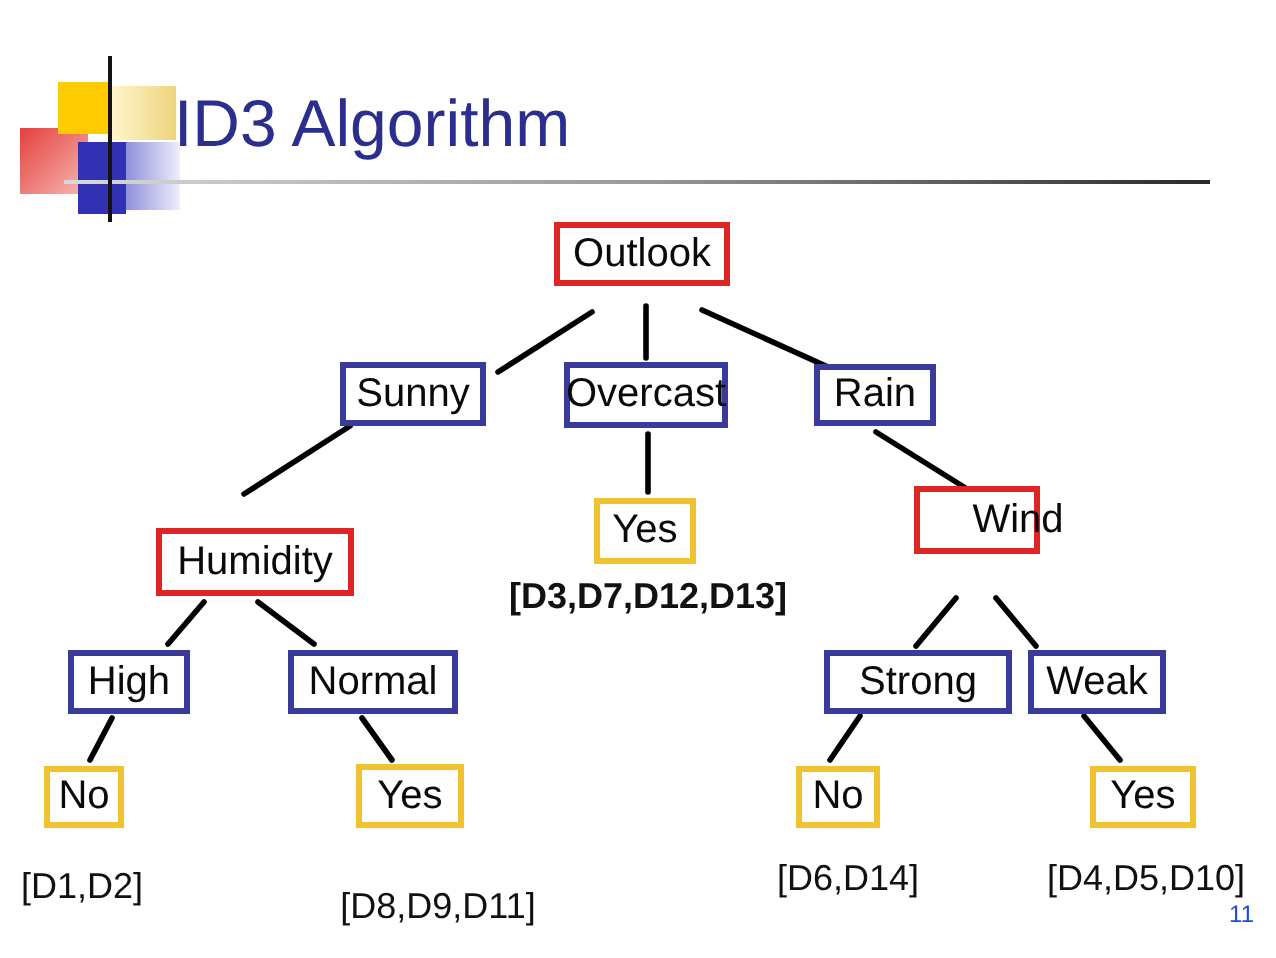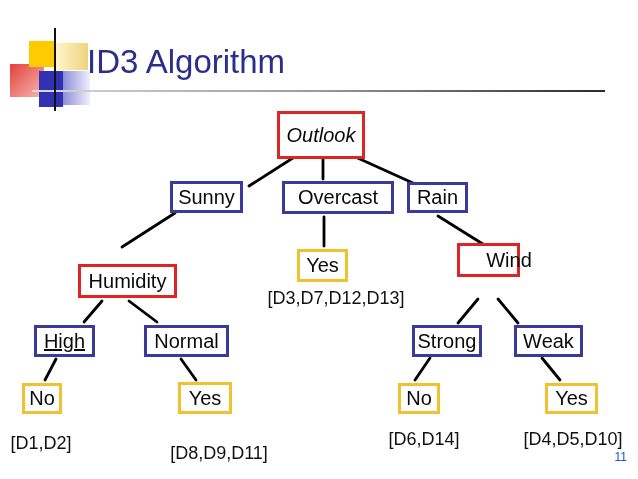--- a/index.html
+++ b/index.html
@@ -65,35 +65,35 @@
     <line x1="129" y1="301" x2="157" y2="322"></line>
     <line x1="478" y1="299" x2="458" y2="323"></line>
     <line x1="498" y1="299" x2="518" y2="323"></line>
     <line x1="56" y1="359" x2="45" y2="380"></line>
     <line x1="181" y1="359" x2="196" y2="380"></line>
     <line x1="430" y1="358" x2="415" y2="380"></line>
     <line x1="542" y1="358" x2="560" y2="380"></line>
   </svg>
 
 <div id="tree-layer">
-    <div class="node attribute" style="left: 277px; top: 111px; width: 88px; height: 48px; font-style: italic;">Outlook</div>
+    <div class="node attribute" style="left: 277px; top: 111px; width: 88px; height: 32px;">Outlook</div>
     <div class="node value" style="left: 170px; top: 181px; width: 73px; height: 32px;">Sunny</div>
-    <div class="node value" style="left: 282px; top: 181px; width: 112px; height: 33px;">Overcast</div>
+    <div class="node value" style="left: 282px; top: 181px; width: 82px; height: 33px;">Overcast</div>
     <div class="node value" style="left: 407px; top: 182px; width: 61px; height: 31px;">Rain</div>
     <div class="node attribute" style="left: 78px; top: 264px; width: 99px; height: 34px;">Humidity</div>
     <div class="node leaf" style="left: 297px; top: 249px; width: 51px; height: 33px;">Yes</div>
     <div class="node attribute" style="left: 457px; top: 243px; width: 63px; height: 34px; padding-left: 41px;">Wind</div>
-    <div class="node value" style="left: 34px; top: 325px; width: 61px; height: 32px; text-decoration: underline;">High</div>
+    <div class="node value" style="left: 34px; top: 325px; width: 61px; height: 32px;">High</div>
     <div class="node value" style="left: 144px; top: 325px; width: 85px; height: 32px;">Normal</div>
-    <div class="node value" style="left: 412px; top: 325px; width: 70px; height: 32px;">Strong</div>
+    <div class="node value" style="left: 412px; top: 325px; width: 94px; height: 32px;">Strong</div>
     <div class="node value" style="left: 514px; top: 325px; width: 69px; height: 32px;">Weak</div>
     <div class="node leaf" style="left: 22px; top: 383px; width: 40px; height: 31px;">No</div>
     <div class="node leaf" style="left: 178px; top: 382px; width: 54px; height: 32px;">Yes</div>
     <div class="node leaf" style="left: 398px; top: 383px; width: 42px; height: 31px;">No</div>
     <div class="node leaf" style="left: 545px; top: 383px; width: 53px; height: 31px;">Yes</div>
-    <div class="annotation" style="left: 336px; top: 288px;">[D3,D7,D12,D13]</div>
+    <div class="annotation" style="left: 324px; top: 288px; font-weight: bold;">[D3,D7,D12,D13]</div>
     <div class="annotation" style="left: 41px; top: 433px;">[D1,D2]</div>
     <div class="annotation" style="left: 219px; top: 427px; margin-top: 16px;">[D8,D9,D11]</div>
     <div class="annotation" style="left: 424px; top: 429px;">[D6,D14]</div>
     <div class="annotation" style="left: 573px; top: 429px;">[D4,D5,D10]</div>
   </div>
 
 <div class="page-number">11</div>
 
 </body></html>

